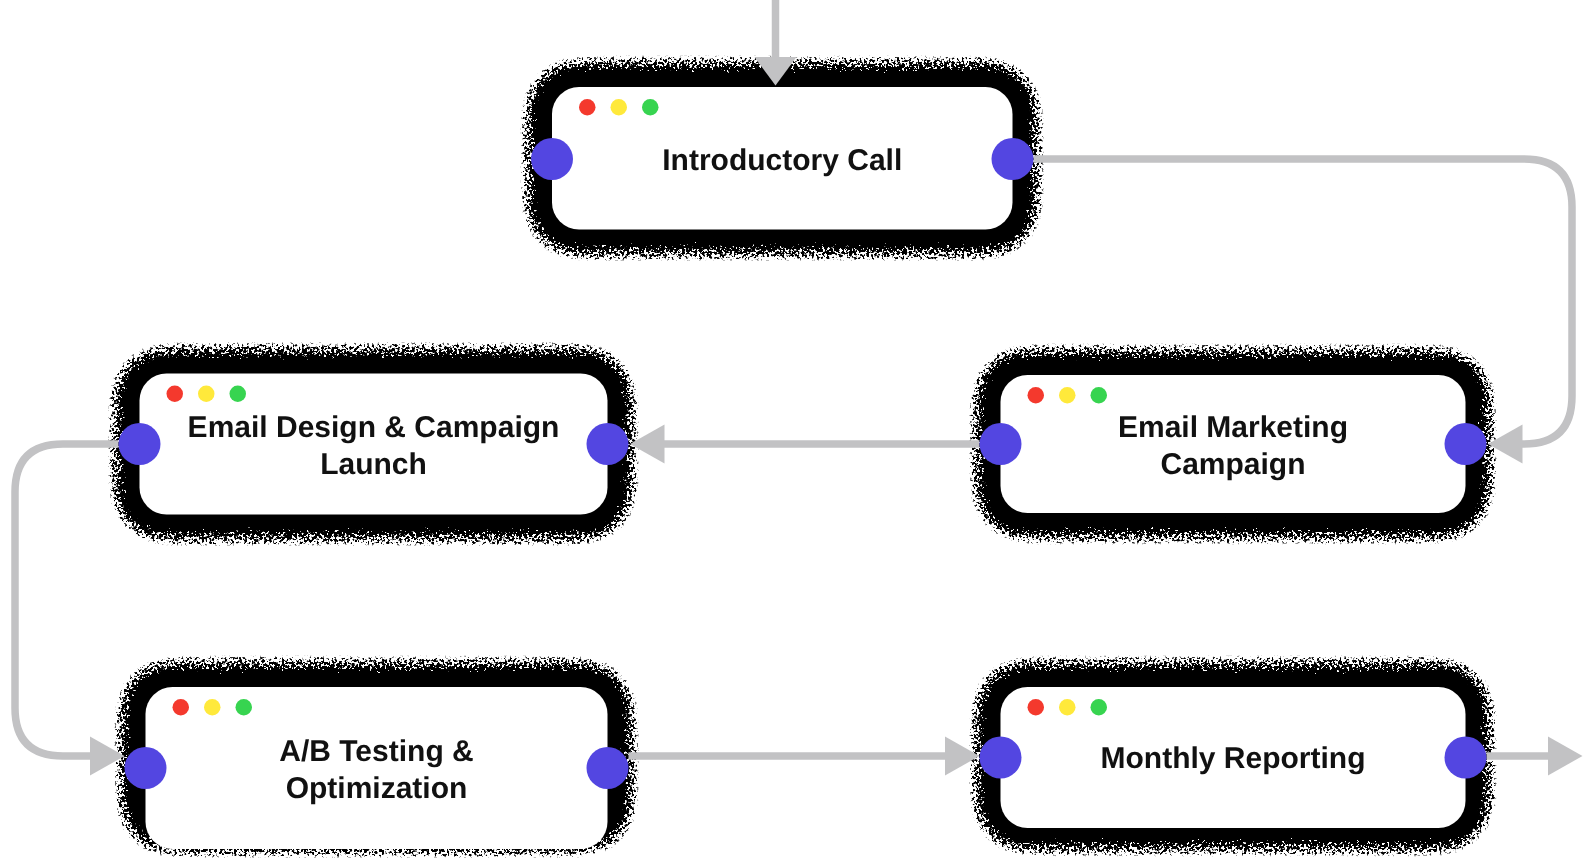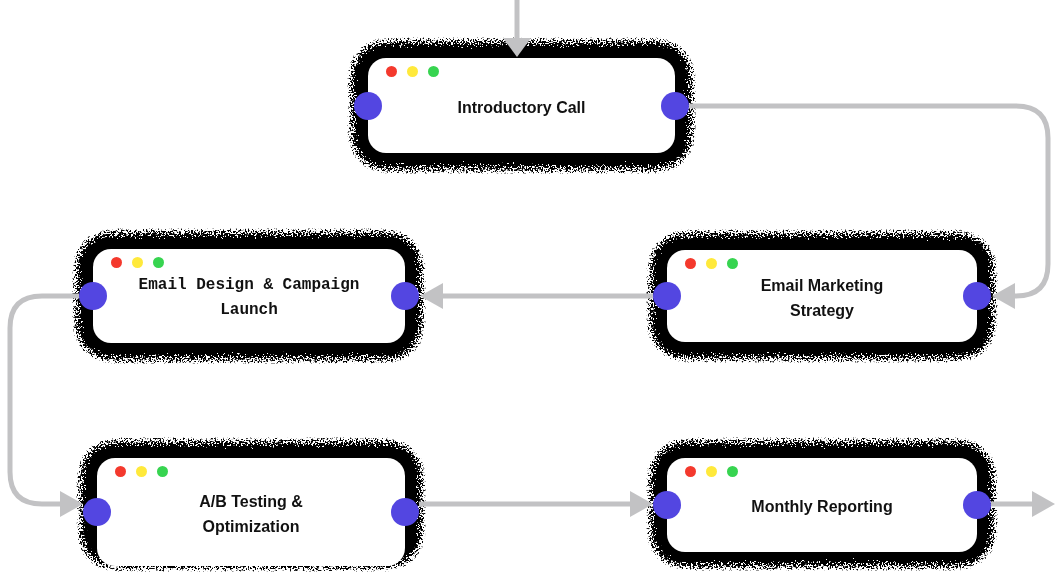--- a/index.html
+++ b/index.html
@@ -12,21 +12,21 @@
   }
   #flow-svg{position:absolute;left:0;top:0;z-index:0;display:block;}
   .node{
     position:absolute;
     background:var(--card,#ffffff);
     border-radius:18px;
     display:flex;align-items:center;justify-content:center;
     z-index:2;
   }
   .node-label{
-    font-size:16px;line-height:25px;font-weight:600;
+    font-size:20px;line-height:25px;font-weight:600;
     color:var(--text,#111111);
     text-align:center;
     white-space:pre;
     padding:0 8px;
     margin-top:3px;
   }
   .window-dots{
     position:absolute;top:8px;left:18px;
     display:flex;gap:10px;
   }
@@ -95,40 +95,40 @@
     <div class="window-dots">
       <span class="window-dot dot-red"></span>
       <span class="window-dot dot-yellow"></span>
       <span class="window-dot dot-green"></span>
     </div>
     <span class="node-label">Introductory Call</span>
     <span class="handle handle-left"></span>
     <span class="handle handle-right"></span>
   </div>
 
-  <div class="node" style="left: 93px; top: 249px; width: 312px; height: 94px; font-family: Liberation Mono, monospace;">
+  <div class="node" style="left: 93px; top: 249px; width: 312px; height: 94px;">
     <div class="window-dots">
       <span class="window-dot dot-red"></span>
       <span class="window-dot dot-yellow"></span>
       <span class="window-dot dot-green"></span>
     </div>
     <span class="node-label">Email Design &amp; Campaign
 Launch</span>
     <span class="handle handle-left"></span>
     <span class="handle handle-right"></span>
   </div>
 
   <div class="node" style="left: 667px; top: 250px; width: 310px; height: 92px;">
     <div class="window-dots">
       <span class="window-dot dot-red"></span>
       <span class="window-dot dot-yellow"></span>
       <span class="window-dot dot-green"></span>
     </div>
     <span class="node-label">Email Marketing
-Strategy</span>
+Campaign</span>
     <span class="handle handle-left"></span>
     <span class="handle handle-right"></span>
   </div>
 
   <div class="node" style="left: 97px; top: 458px; width: 308px; height: 108px;">
     <div class="window-dots">
       <span class="window-dot dot-red"></span>
       <span class="window-dot dot-yellow"></span>
       <span class="window-dot dot-green"></span>
     </div>

